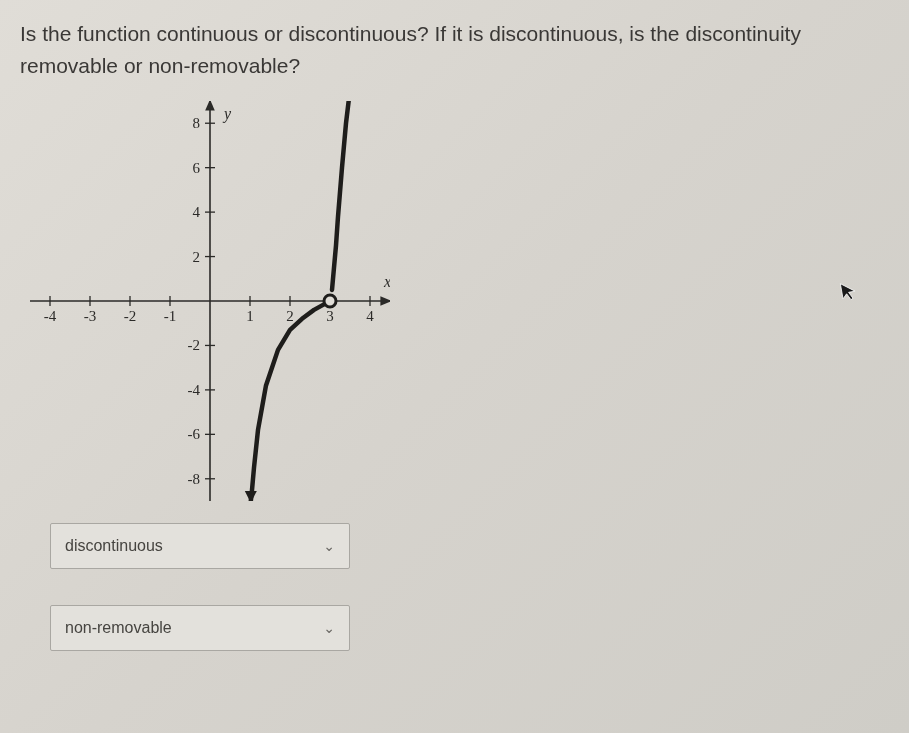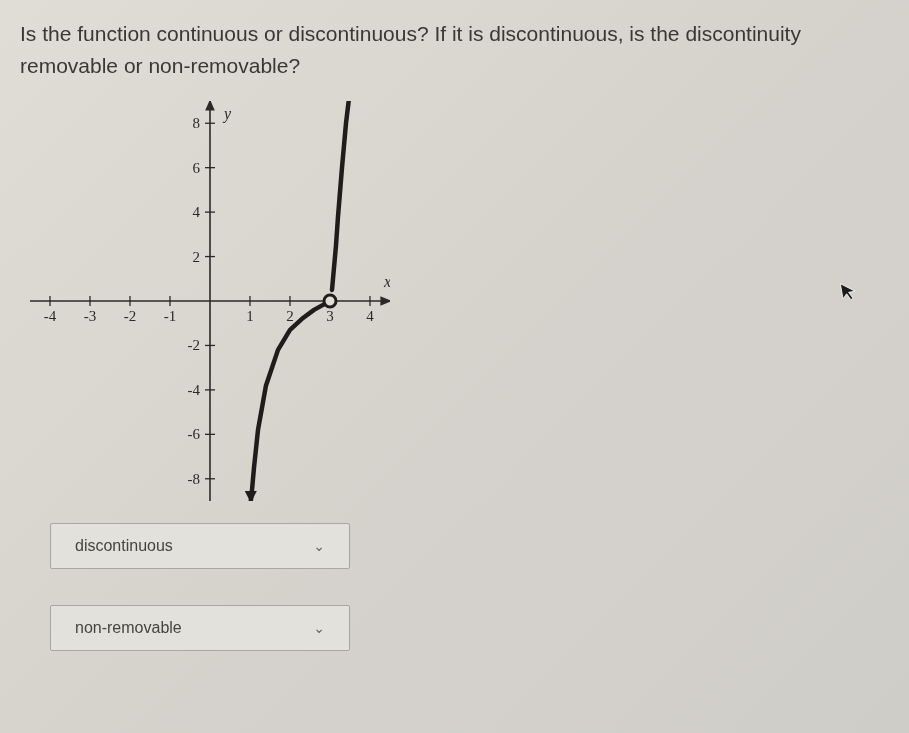--- a/index.html
+++ b/index.html
@@ -34,21 +34,21 @@
   .dropdown {
     width: 300px;
     height: 46px;
     border: 1px solid #a9a7a2;
     background: #e3e1dc;
     margin-left: 30px;
     margin-top: 22px;
     display: flex;
     align-items: center;
     justify-content: space-between;
-    padding: 0 24px;
+    padding: 0 14px;
     font-size: 16px;
     color: #464440;
     cursor: pointer;
     border-radius: 2px;
   }
   .dropdown + .dropdown { margin-top: 36px; }
   .chev {
     font-size: 14px;
     color: #6b6965;
   }

